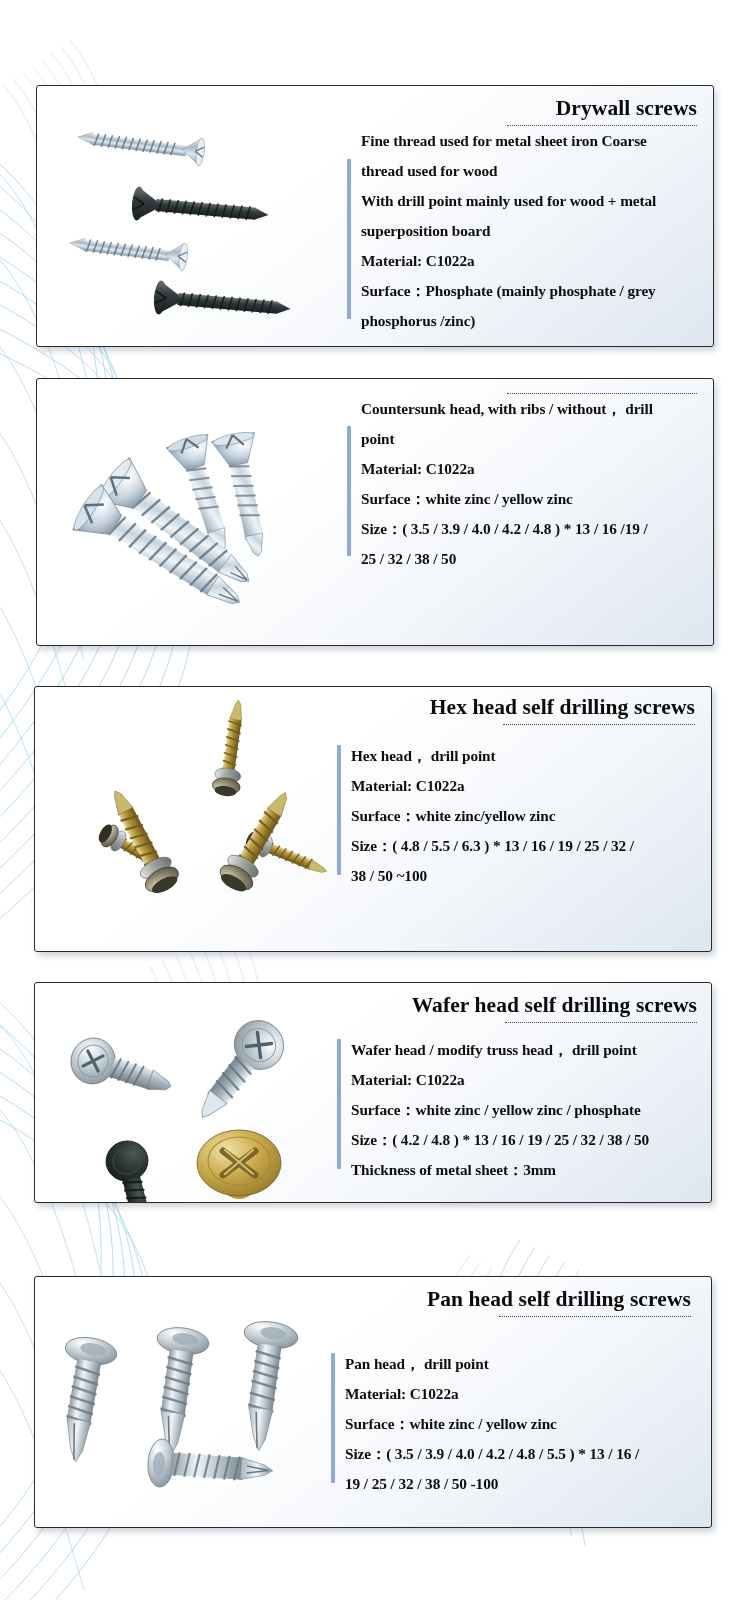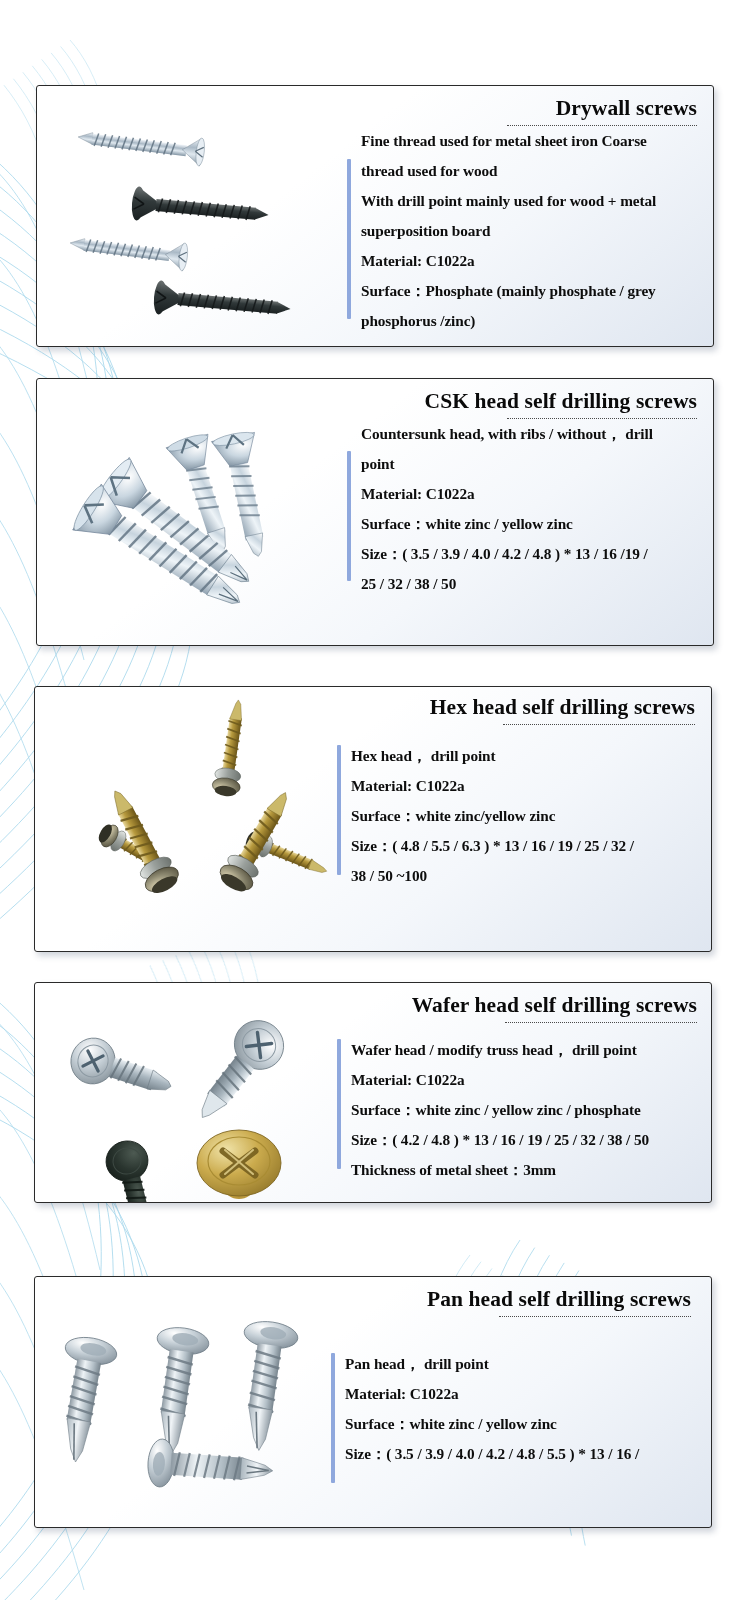--- a/index.html
+++ b/index.html
@@ -425,21 +425,20 @@
             <path d="M148,-11 L174,-5 L180,0 L174,5 L148,11 Z" fill="url(#zincB)" stroke="#6d808f" stroke-width="0.6"></path>
             <path d="M158,-4 L178,0 L158,4" stroke="#5a6e7c" stroke-width="1.2" fill="none"></path>
             <path d="M0,-27 L34,-11 L34,11 L0,27 Z" fill="url(#headB)" stroke="#74869a" stroke-width="0.7"></path>
             <ellipse cx="2" cy="0" rx="6" ry="26" fill="#d7e3ec" stroke="#7f93a4" stroke-width="0.7"></ellipse>
             <path d="M-3,0 L13,-11 M-3,0 L13,11" stroke="#5e7382" stroke-width="2.6" fill="none"></path>
           </g>
         </g>
       </svg>
     </div>
     <div class="card-body" style="left:310px; width:358px; padding-top:10px; padding-right:8px;">
-      <div class="card-title">CSK head self drilling screws</div>
       <div class="title-rule" style="width:190px;"></div>
       <div class="body-wrap">
         <div class="accent-bar" style="top:32px; height:130px;"></div>
         <div class="line">Countersunk head, with ribs / without， drill</div>
         <div class="line">point</div>
         <div class="line">Material: C1022a</div>
         <div class="line">Surface：white zinc / yellow zinc</div>
         <div class="line">Size：( 3.5 / 3.9 / 4.0 / 4.2 / 4.8 ) * 13 / 16 /19 /</div>
         <div class="line">25 / 32 / 38 / 50</div>
       </div>
@@ -757,17 +756,18 @@
     </div>
     <div class="card-body" style="left:296px; width:366px; padding-top:10px; padding-right:6px;">
       <div class="card-title">Pan head self drilling  screws</div>
       <div class="title-rule" style="width:192px;"></div>
       <div class="body-wrap" style="margin-top:32px;">
         <div class="accent-bar" style="top:4px; height:130px;"></div>
         <div class="line">Pan head，  drill point</div>
         <div class="line">Material: C1022a</div>
         <div class="line">Surface：white zinc / yellow zinc</div>
         <div class="line">Size：( 3.5 / 3.9 / 4.0 / 4.2 / 4.8 / 5.5 ) * 13 / 16 /</div>
+        <div class="line">19 / 25 / 32 / 38 / 50 -100</div>
       </div>
     </div>
   </div>
 
 </div>
 
 </body></html>

